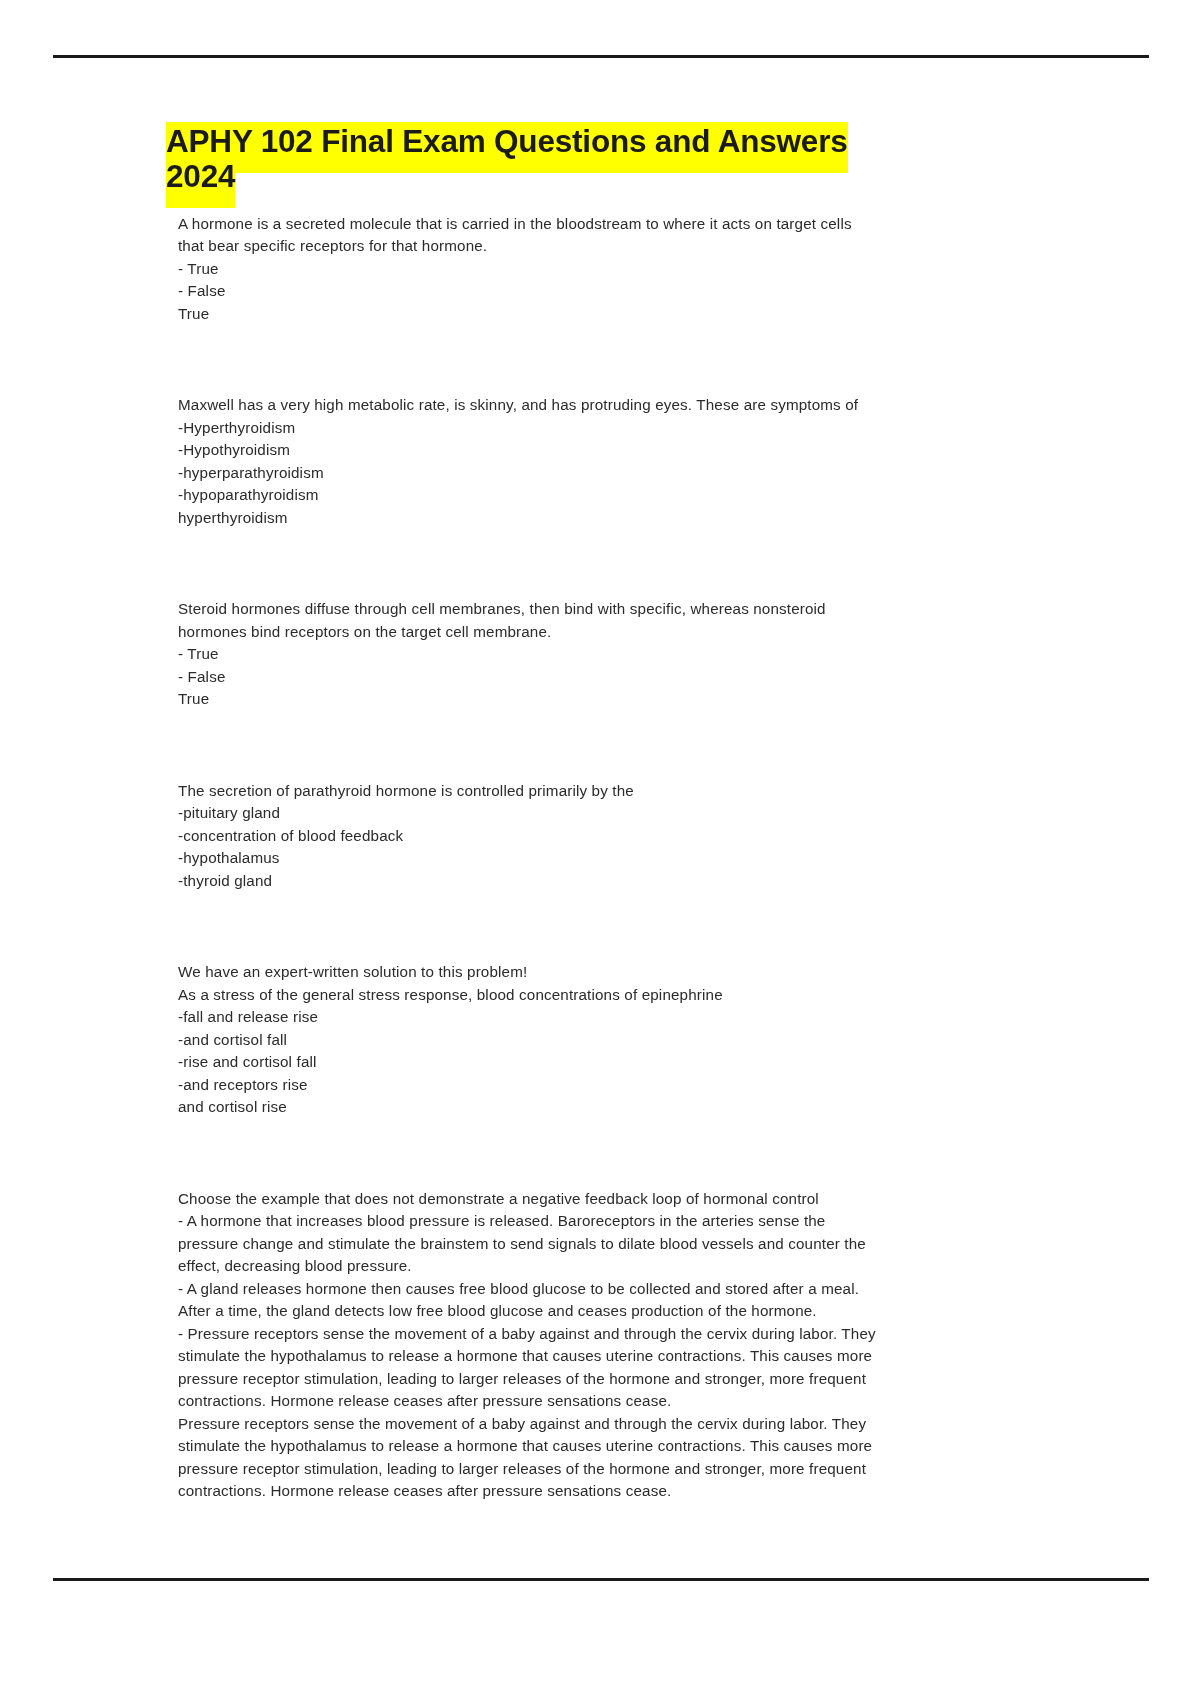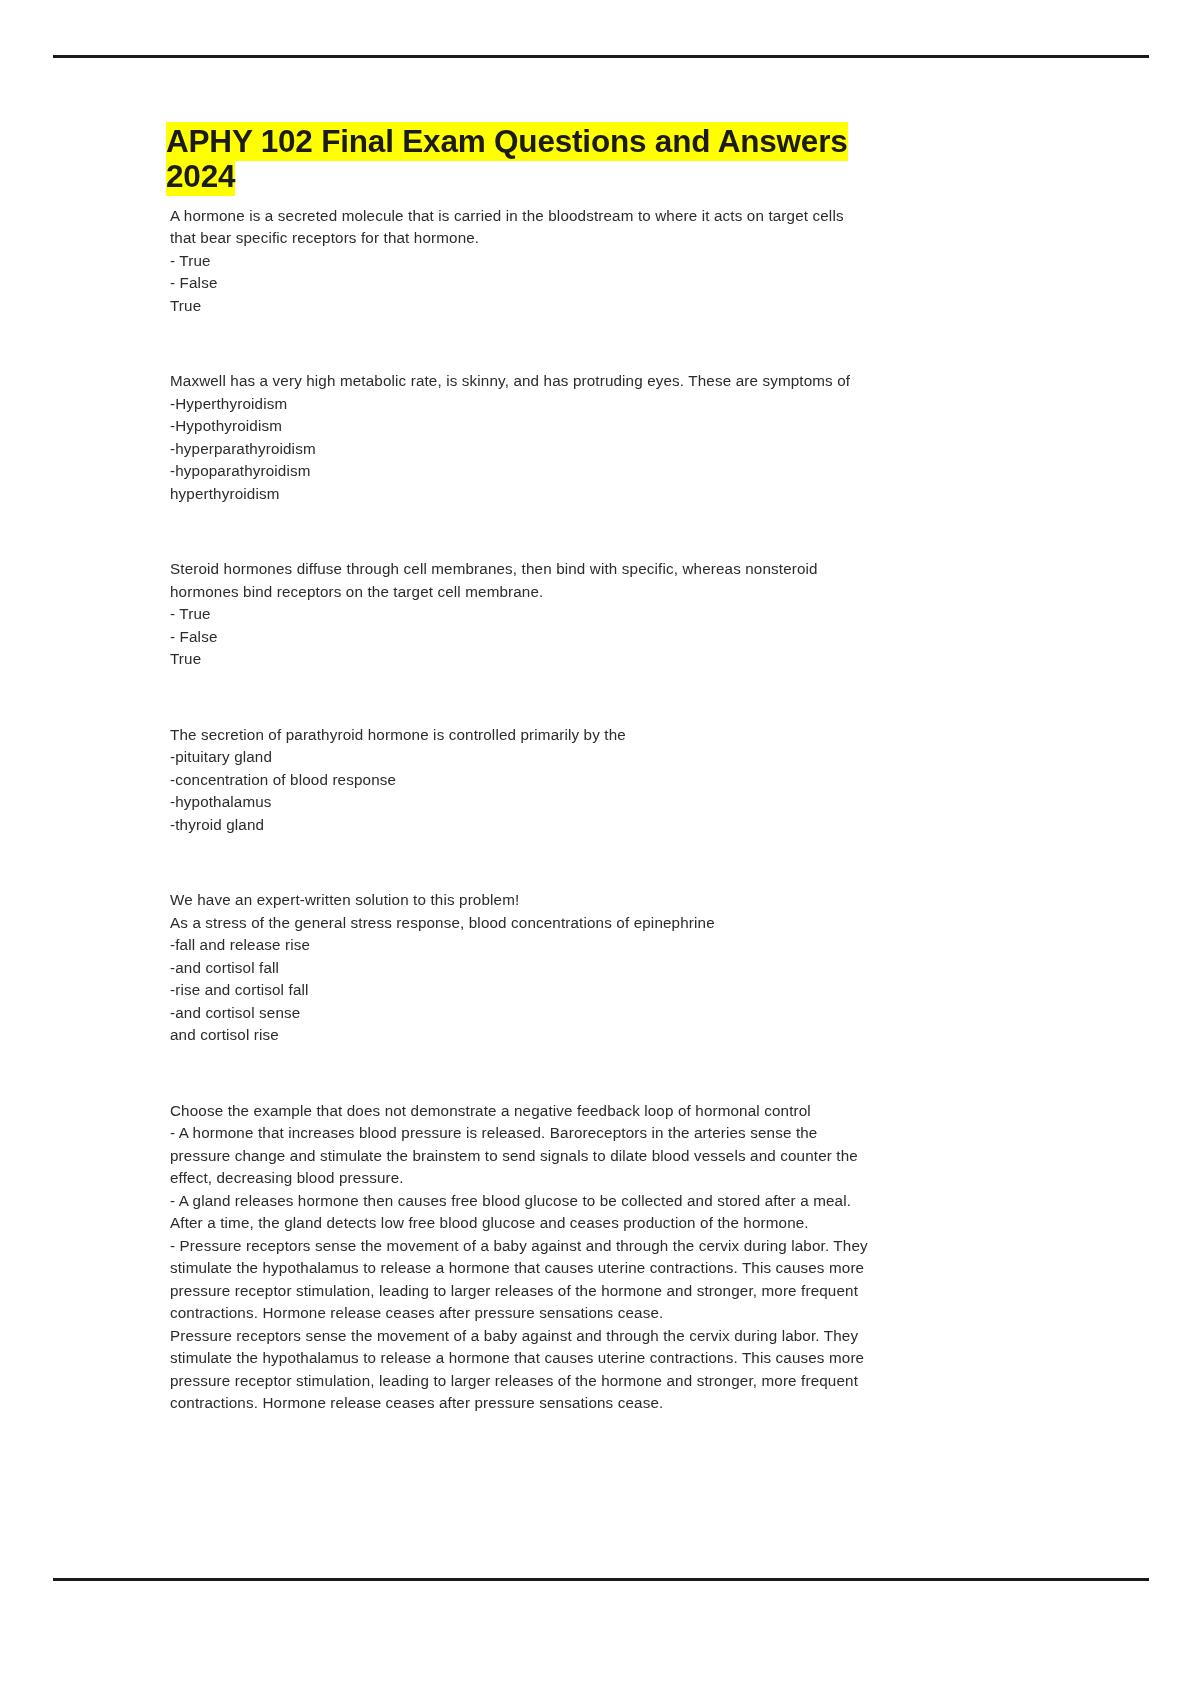--- a/index.html
+++ b/index.html
@@ -49,26 +49,26 @@
     font-size: 31.5px;
     font-weight: bold;
     line-height: 1.12;
     letter-spacing: -0.2px;
     color: #1b1b1b;
   }
   .doc-title .hl {
     background: #ffff00;
     box-decoration-break: clone;
     -webkit-box-decoration-break: clone;
-    padding: 1px 0 2px 0;
+    padding: 1px 0 14px 0;
   }
 
   
   .qa-block {
-    margin: 4px;
+    margin: 12px;
   }
   .line {
     font-size: 15.2px;
     line-height: 22.5px;
     color: #2b2b2b;
     white-space: pre-wrap;
     letter-spacing: 0.01em;
   }
   .block-gap {
     height: 45px;
@@ -114,33 +114,33 @@
       <div class="line">hormones bind receptors on the target cell membrane.</div>
       <div class="line">- True</div>
       <div class="line">- False</div>
       <div class="line">True</div>
     </div>
     <div class="block-gap"></div>
 
     <div class="qa-block">
       <div class="line">The secretion of parathyroid hormone is controlled primarily by the</div>
       <div class="line">-pituitary gland</div>
-      <div class="line">-concentration of blood response</div>
+      <div class="line">-concentration of blood feedback</div>
       <div class="line">-hypothalamus</div>
       <div class="line">-thyroid gland</div>
     </div>
     <div class="block-gap"></div>
 
     <div class="qa-block">
       <div class="line">We have an expert-written solution to this problem!</div>
       <div class="line">As a stress of the general stress response, blood concentrations of epinephrine</div>
       <div class="line">-fall and release rise</div>
       <div class="line">-and cortisol fall</div>
       <div class="line">-rise and cortisol fall</div>
-      <div class="line">-and cortisol sense</div>
+      <div class="line">-and receptors rise</div>
       <div class="line">and cortisol rise</div>
     </div>
     <div class="block-gap"></div>
 
     <div class="qa-block">
       <div class="line">Choose the example that does not demonstrate a negative feedback loop of hormonal control</div>
       <div class="line">- A hormone that increases blood pressure is released. Baroreceptors in the arteries sense the</div>
       <div class="line">pressure change and stimulate the brainstem to send signals to dilate blood vessels and counter the</div>
       <div class="line">effect, decreasing blood pressure.</div>
       <div class="line">- A gland releases hormone then causes free blood glucose to be collected and stored after a meal.</div>

